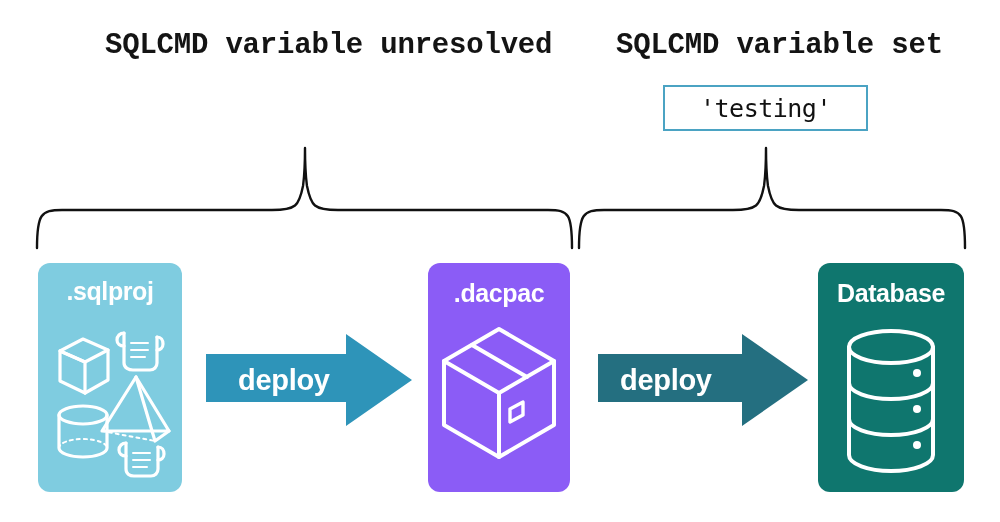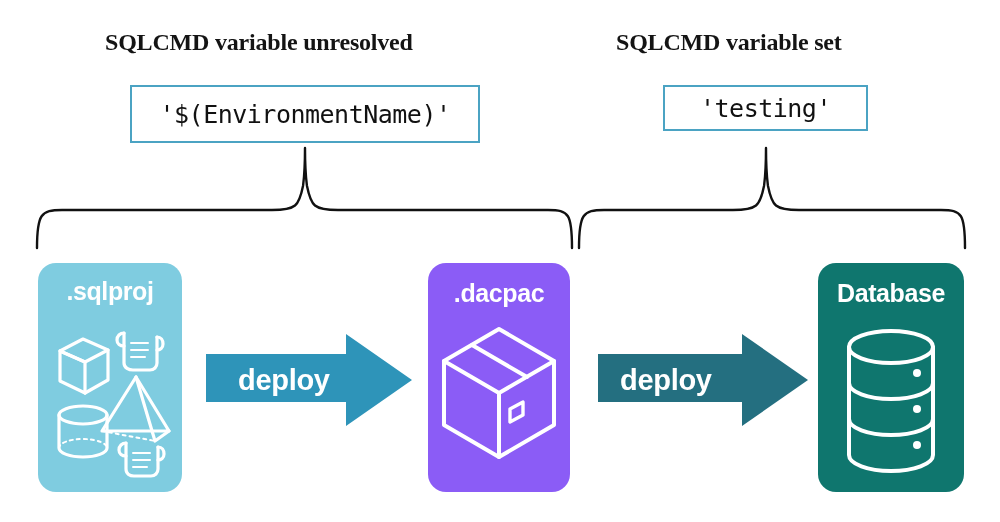--- a/index.html
+++ b/index.html
@@ -15,24 +15,25 @@
     overflow: hidden;
   }
   .stage {
     position: absolute;
     inset: 0;
   }
 
   
   .section-title {
     position: absolute;
-    font-family: Liberation Serif, serif;
+    font-family: Liberation Mono, monospace;
     font-weight: bold;
-    font-size: 24px;
+    font-size: 29px;
     color: #141414;
+    text-align: center;
     white-space: nowrap;
     letter-spacing: -0.2px;
   }
   #title-left  { left: 105px; top: 29px; width: 400px; }
   #title-right { left: 616px; top: 29px; width: 300px; }
 
   
   .code-box {
     position: absolute;
     box-sizing: border-box;
@@ -55,21 +56,21 @@
     position: absolute;
     left: 0;
     top: 140px;
     width: 1000px;
     height: 110px;
   }
 
   
   .entity {
     position: absolute;
-    border-radius: 18px;
+    border-radius: 12px;
     top: 263px;
     height: 229px;
   }
   .entity-label {
     position: absolute;
     top: 16px;
     left: 0;
     width: 100%;
     text-align: center;
     color: #ffffff;
@@ -120,21 +121,20 @@
 </style>
 </head>
 <body>
 
 <div class="stage">
 
   <div class="section-title" id="title-left">SQLCMD variable unresolved</div>
 
   <div class="section-title" id="title-right">SQLCMD variable set</div>
 
-  <div class="code-box" id="code-left">'$(EnvironmentName)'</div>
 
   <div class="code-box" id="code-right">'testing'</div>
 
   <svg class="braces" viewBox="0 0 1000 110">
 
     <path d="M 37 108
              C 37 74, 41 70, 62 70
              L 272 70
              C 296 70, 299 66, 303 46
              C 304 38, 305 32, 305 8

